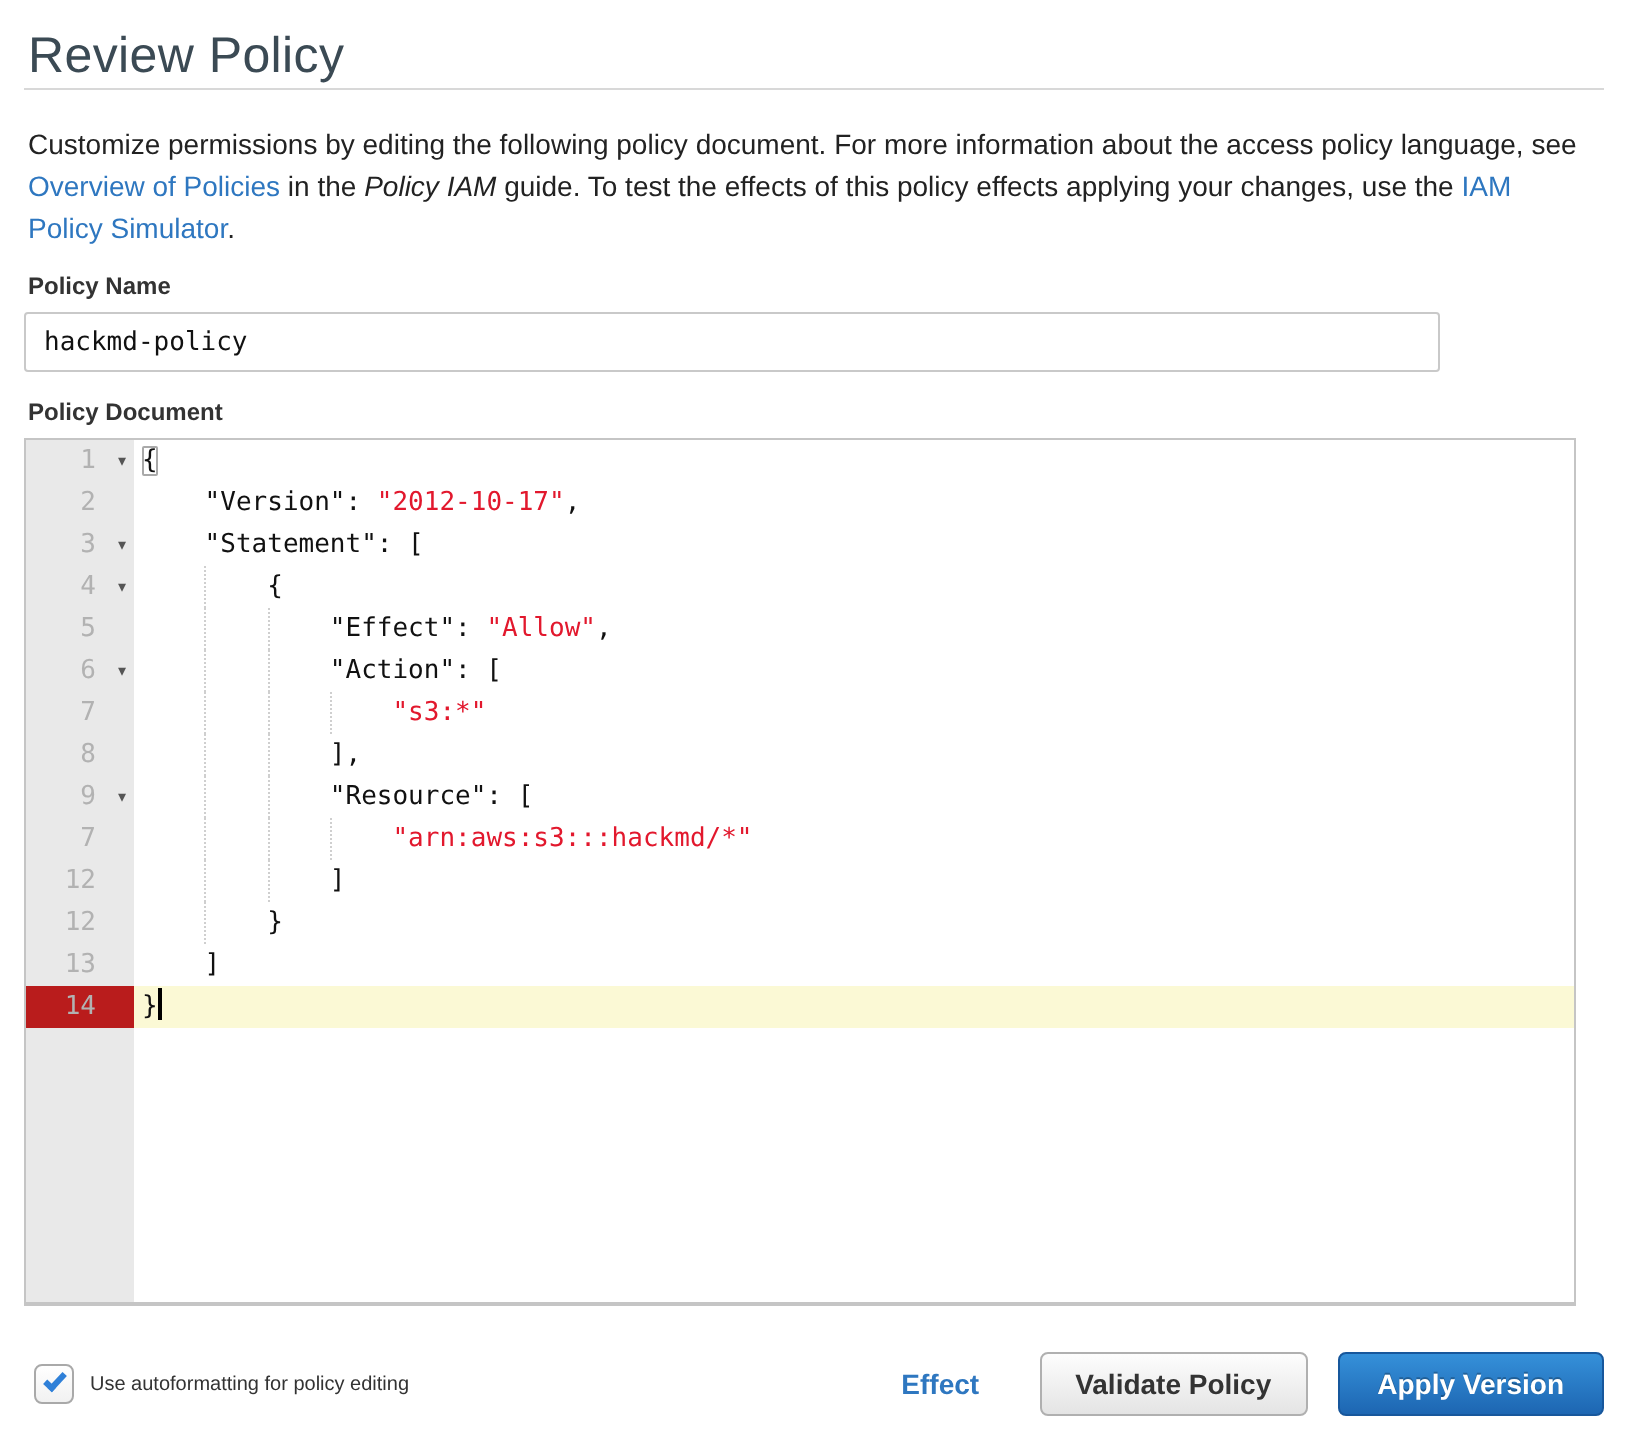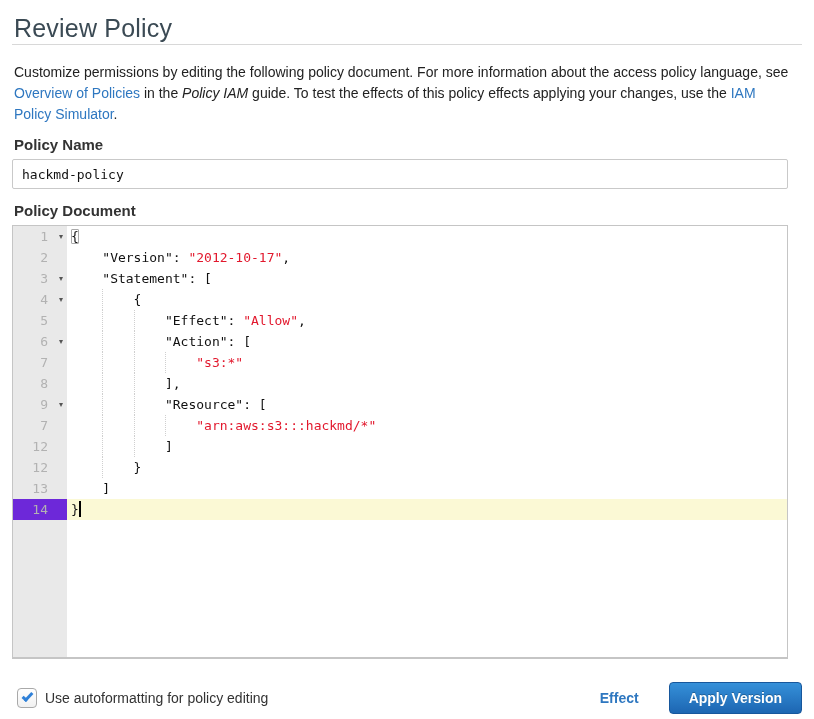--- a/index.html
+++ b/index.html
@@ -26,24 +26,24 @@
   .intro {
     margin: 0 0 11px 2px; width: 778px;
     font-size: 14px; line-height: 21px; color: #222;
   }
   .intro a { color: #2e77c0; text-decoration: none; }
   .intro em { font-style: italic; }
 
   
   .field-label {
     display: block; margin: 6px 0 6px 2px;
-    font-size: 15px; font-weight: bold; color: #333;
+    font-size: 12px; font-weight: bold; color: #333;
   }
   .name-input {
-    display: block; width: 776px; height: 30px;
+    display: block; width: 708px; height: 30px;
     border: 1px solid #c9c9c9; border-radius: 2px;
     padding: 0 9px; margin: 0 0 13px 0;
     font-family: "DejaVu Sans Mono", monospace;
     font-size: 13px; color: #111; background: #fff;
   }
 
   
   .editor {
     position: relative; width: 776px; height: 434px;
     border: 1px solid #c5c5c5; border-bottom-width: 2px;
@@ -54,21 +54,21 @@
     content: ""; position: absolute; left: 0; top: 0; bottom: 0;
     width: 54px; background: #e9e9e9;
   }
   .ed-row { position: relative; display: flex; height: 21px; }
   .ed-gutter-cell {
     position: relative; flex: 0 0 54px; height: 21px;
     text-align: right; padding-right: 19px;
     color: #b2b2b2; line-height: 21px; font-size: 13px;
     user-select: none;
   }
-  .ed-row.active .ed-gutter-cell { background: #6d28d9; }
+  .ed-row.active .ed-gutter-cell { background: #b91c1c; }
   .fold {
     position: absolute; right: 4px; top: 0;
     font-size: 8px; line-height: 21px; color: #555;
     font-family: "Liberation Sans", sans-serif;
   }
   .ed-code {
     position: relative; flex: 1 1 auto; margin: 0;
     padding: 0 0 0 4px; line-height: 21px; height: 21px;
     font-family: inherit; font-size: 13px; color: #111;
     white-space: pre;
@@ -96,21 +96,21 @@
     width: 20px; height: 20px; border: 1px solid #a9a9a9;
     border-radius: 4px; background: linear-gradient(#ffffff, #f1f1f1);
     cursor: pointer; flex: 0 0 auto;
   }
   .checkbox .check-glyph {
     position: absolute; left: 4px; top: 4px;
     width: 11px; height: 6px;
     border-left: 3px solid #2f80d8; border-bottom: 3px solid #2f80d8;
     transform: rotate(-47deg);
   }
-  .checkbox-label { margin-left: 8px; font-size: 14px; color: #333; }
+  .checkbox-label { margin-left: 8px; font-size: 10px; color: #333; }
   .footer-right { margin-left: auto; display: flex; align-items: center; }
   .cancel-link {
     color: #2e77c0; font-size: 14px; font-weight: bold;
     text-decoration: none; margin-right: 30px;
   }
   .btn {
     height: 32px; border-radius: 4px; font-size: 14px; font-weight: bold;
     font-family: "Liberation Sans", sans-serif; cursor: pointer;
   }
   .btn-secondary {
@@ -203,17 +203,18 @@
   </div>
 
   <div class="footer">
     <span class="checkbox">
       <span class="check-glyph"></span>
     </span>
     <span class="checkbox-label">Use autoformatting for policy editing</span>
 
     <div class="footer-right">
       <a href="#" class="cancel-link">Effect</a>
+      <button class="btn btn-secondary">Validate Policy</button>
       <button class="btn btn-primary">Apply Version</button>
     </div>
   </div>
 
 </div>
 
 </body></html>

